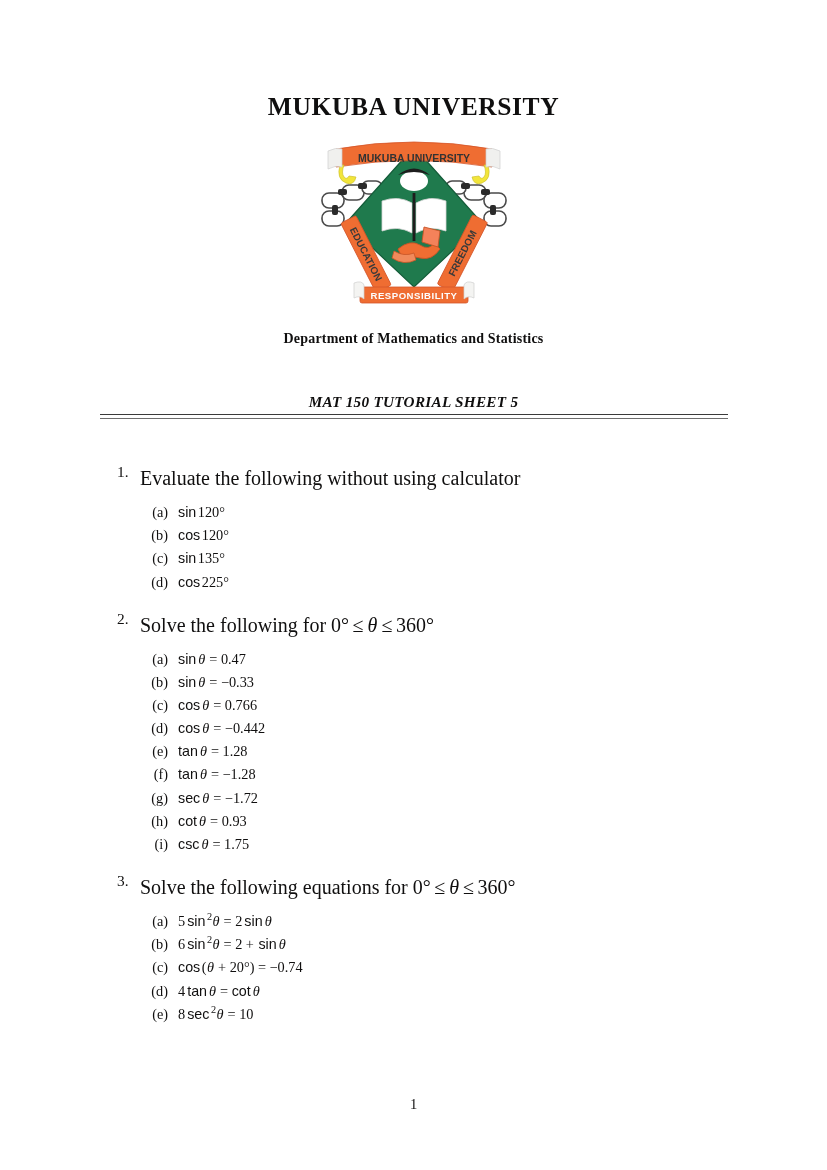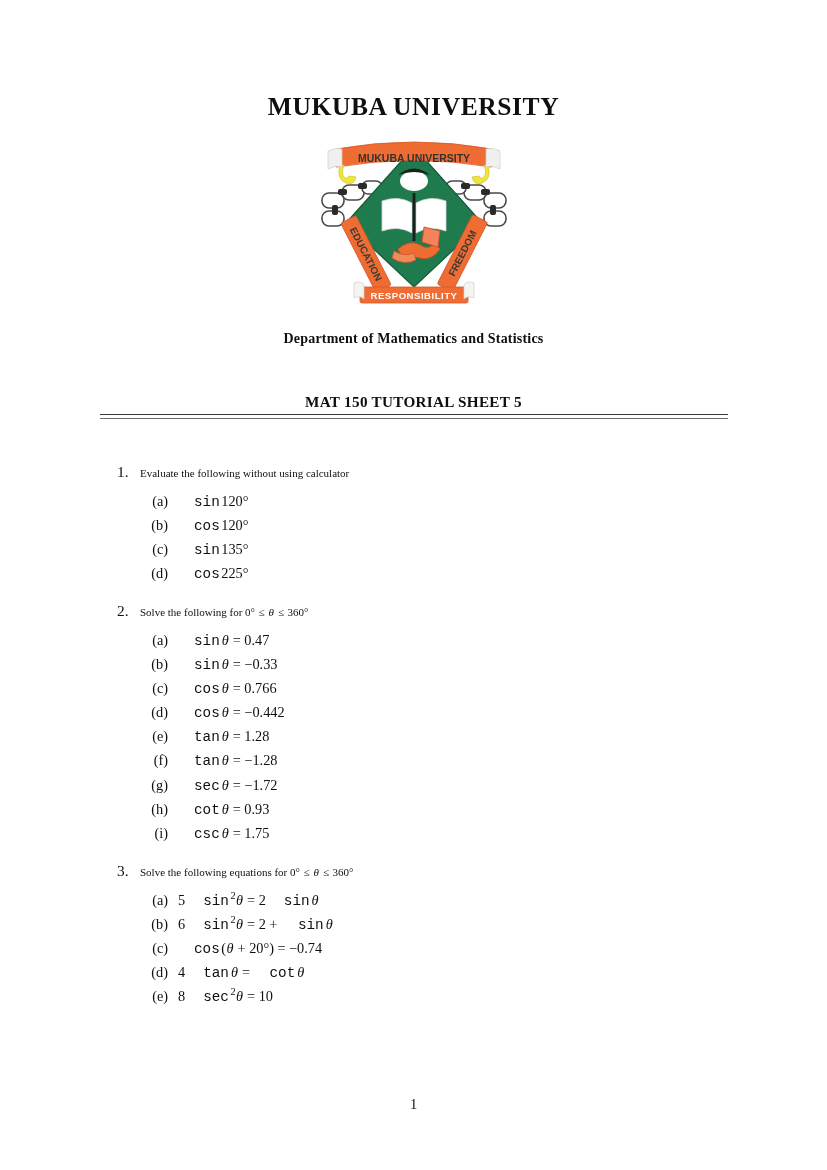--- a/index.html
+++ b/index.html
@@ -55,20 +55,21 @@
     padding-top: 22px;
     letter-spacing: 0.2px;
   }
 
   
   .sheet-title-block {
     position: relative;
     margin: 0 auto;
     margin-top: 46px;
     width: 628px;
+    font-style: italic;
   }
   .sheet-title {
     text-align: center;
     font-size: 15.2px;
     font-weight: bold;
     letter-spacing: 0.3px;
     padding-bottom: 3px;
     position: relative;
     z-index: 2;
   }
@@ -95,21 +96,21 @@
     padding-left: 140px;
     margin-bottom: 4px;
   }
   .q-marker {
     position: absolute;
     left: 117px;
     top: 0;
     font-size: 15.4px;
   }
   .q-text {
-    font-size: 11px;
+    font-size: 20px;
     line-height: 1.5;
     margin-top: 40px;
   }
 
   .sub-list {
     margin-top: 8px;
     margin-bottom: 16px;
   }
   .sub-item {
     position: relative;
@@ -126,24 +127,23 @@
     font-size: 14.3px;
   }
 
   
   .mvar {
     font-family: "Liberation Serif", "DejaVu Serif", serif;
     font-style: italic;
     padding: 0 0.5px;
   }
   .mop {
-    font-family: Liberation Mono, monospace;
+    font-family: Liberation Sans, sans-serif;
     font-style: normal;
     padding-right: 1.5px;
-    margin-left: 16px;
   }
   .msup {
     font-size: 0.72em;
     vertical-align: super;
     line-height: 0;
   }
   .mrel {
     padding: 0 3.5px;
   }
   .mnum {

